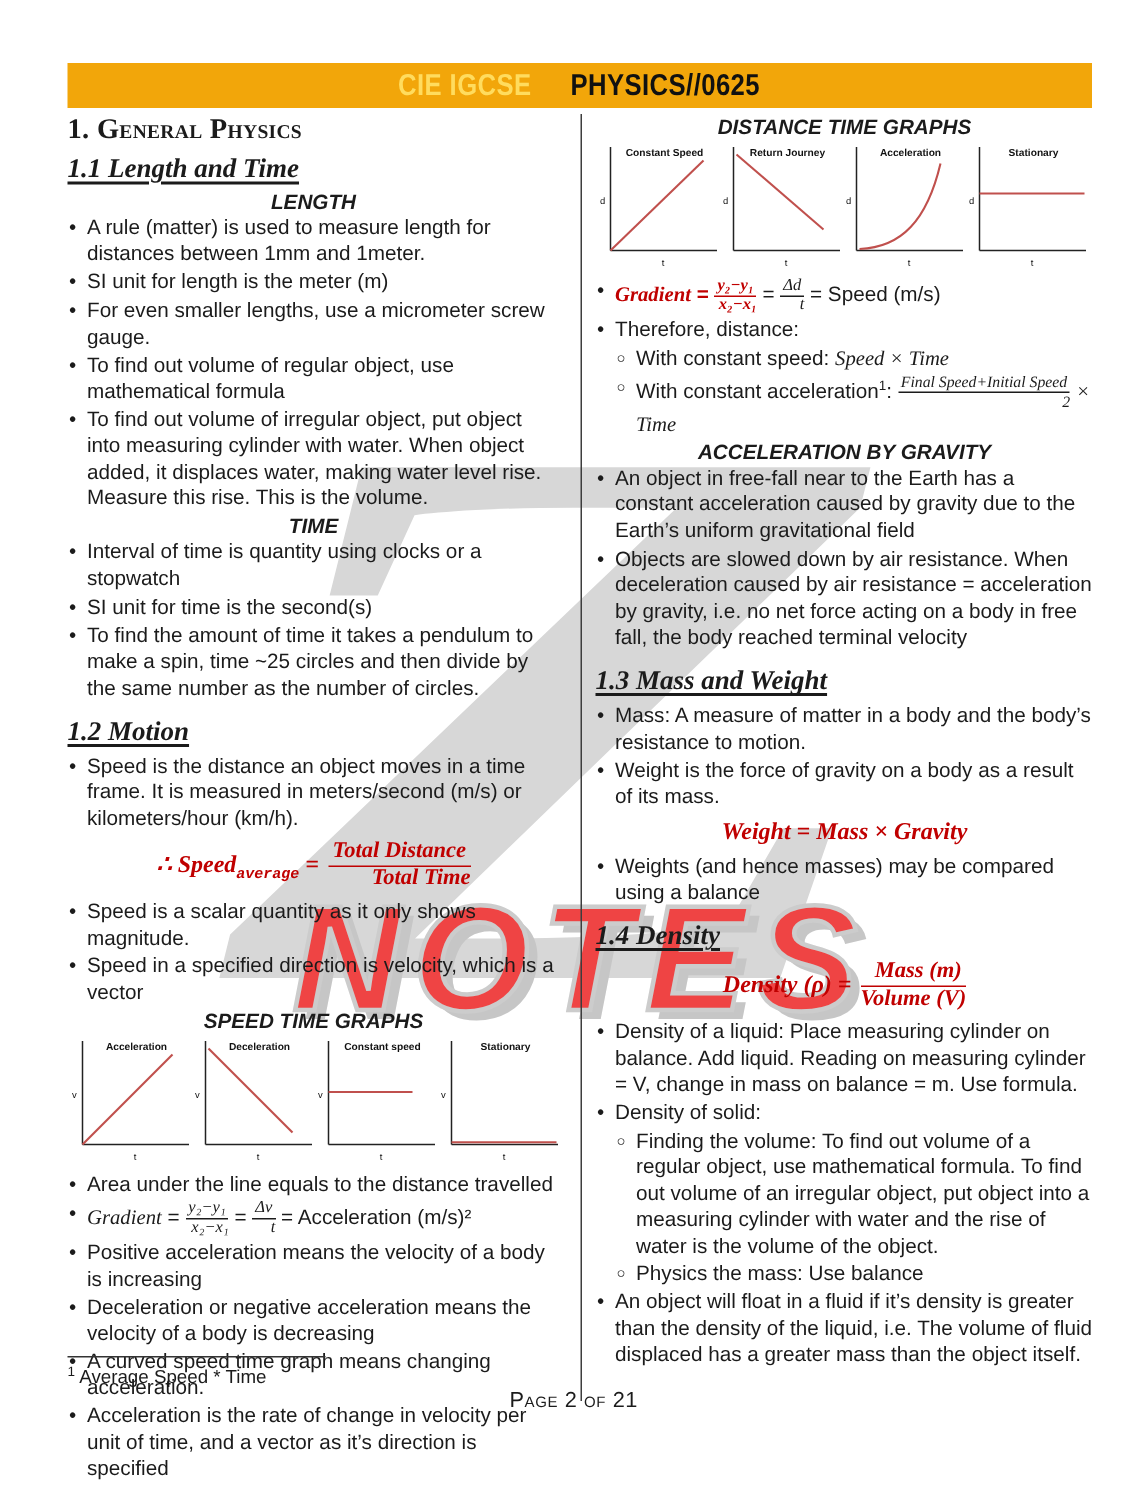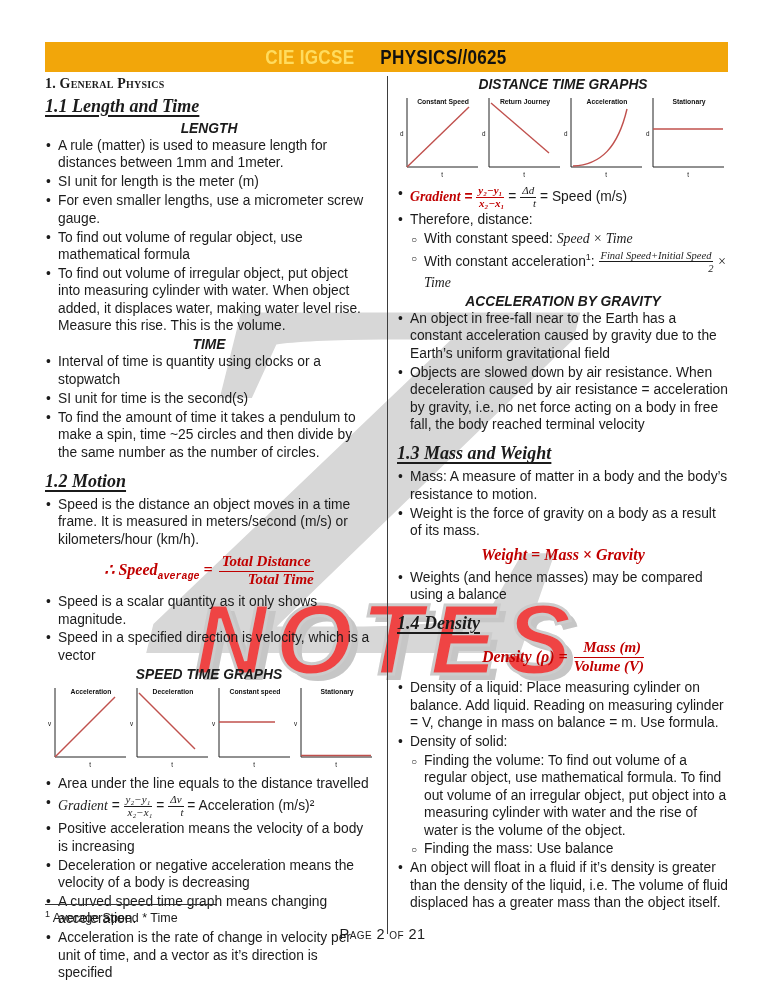--- a/index.html
+++ b/index.html
@@ -25,21 +25,21 @@
   .banner .brand{color:#FFDC5E;}
   .banner .subject{color:#111;}
 
   
   .columns{position:absolute;left:45px;top:76px;width:684px;display:flex;}
   .col-left{width:342px;padding-right:14px;box-sizing:border-box;}
   .col-right{width:342px;padding-left:10px;box-sizing:border-box;}
   .divider{position:absolute;left:387px;top:76px;height:858px;width:1.4px;background:#3d3d3d;}
 
   .page-title{font-family:"Liberation Serif",serif;font-weight:700;font-variant:small-caps;
-              font-size:14px;margin:0 0 4px 0;letter-spacing:.2px;}
+              font-size:19px;margin:0 0 4px 0;letter-spacing:.2px;}
   h2.section{font-family:"Liberation Serif",serif;font-style:italic;font-weight:700;
              font-size:18px;margin:10px 0 4px 0;text-decoration:underline;
              text-underline-offset:3px;text-decoration-thickness:1.5px;}
   h2.first{margin-top:4px;}
   h3.sub{font-style:italic;font-weight:700;font-size:13.8px;margin:3px 0 1px 0;text-align:center;}
 
   ul.bullets{list-style:none;margin:0;padding:0;}
   ul.bullets li{position:relative;padding-left:13px;margin:0 0 1.5px 0;line-height:17.4px;}
   ul.bullets li::before{content:"\2022";position:absolute;left:1px;top:0;}
   .bullet-line{position:relative;padding-left:13px;margin:0 0 1.5px 0;line-height:17.4px;}
@@ -298,21 +298,21 @@
       </div>
 
       <ul class="bullets">
           <li>Density of a liquid: Place measuring cylinder on balance. Add liquid. Reading on measuring cylinder = V, change in mass on balance = m. Use formula.</li>
         </ul>
       <div class="bullet-line">
         <span>Density of solid:</span>
       </div>
       <ul class="subbullets">
           <li>Finding the volume: To find out volume of a regular object, use mathematical formula. To find out volume of an irregular object, put object into a measuring cylinder with water and the rise of water is the volume of the object.</li>
-          <li>Finding the mass: Use balance</li>
+          <li>Physics the mass: Use balance</li>
         </ul>
       <ul class="bullets">
           <li>An object will float in a fluid if it’s density is greater than the density of the liquid, i.e. The volume of fluid displaced has a greater mass than the object itself.</li>
         </ul>
     </div>
   </div>
 
   <div class="footnote-rule fg"></div>
   <div class="footnote fg">
     <sup>1</sup>

